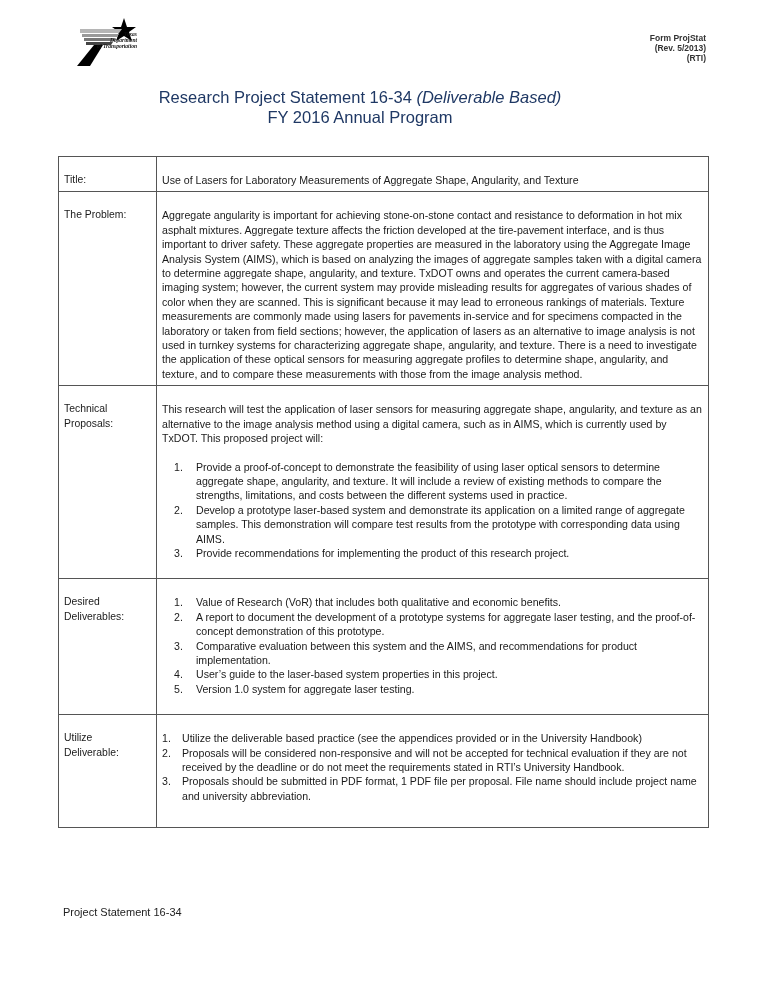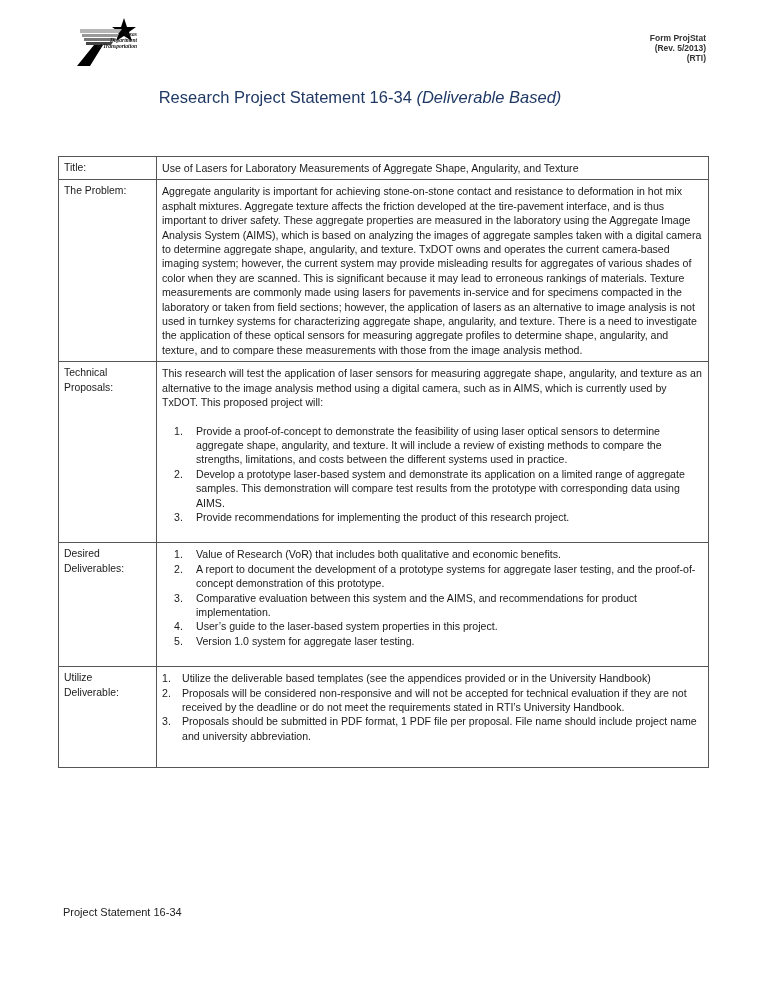--- a/index.html
+++ b/index.html
@@ -9,21 +9,21 @@
   .logo svg { display: block; }
   .logo-text { position: absolute; left: 95px; top: 29px; font-family: "Liberation Serif", serif;
                font-style: italic; font-weight: bold; font-size: 5.5px; line-height: 6px; color: #111; text-align: right; width: 42px; }
   .form-id { position: absolute; right: 62px; top: 33px; text-align: right; font-size: 8.5px;
              line-height: 10px; font-weight: bold; color: #333; margin-left: 39px; }
   .heading { position: absolute; left: 0; width: 720px; top: 87px; text-align: center;
              color: #1f3864; font-size: 16.5px; line-height: 20px; }
   .heading i { font-style: italic; }
   table.stmt { position: absolute; left: 58px; top: 156px; width: 651px; border-collapse: collapse;
                font-size: 10.6px; line-height: 14.4px; }
-  table.stmt td { border: 1px solid #555; vertical-align: top; padding: 4px 6px 4px 5px; }
+  table.stmt td { border: 1px solid #555; vertical-align: top; padding: 16px 6px 4px 5px; }
   td.lbl { width: 86px; font-weight: bold; color: #1a1a1a; font-size: 10.4px; }
   td.lbl span { font-weight: normal; font-family: "Liberation Sans Narrow", "Liberation Sans", sans-serif; }
   td.val { color: #1a1a1a; }
   ol { margin: 0; padding: 0; list-style: none; }
   ol li { position: relative; }
   .obj-list { margin-top: 14px; padding-left: 34px; margin-bottom: 14px; }
   .obj-list li .num { position: absolute; left: -22px; }
   .del-list { padding-left: 34px; margin-bottom: 14px; }
   .del-list li .num { position: absolute; left: -22px; }
   .req-list { padding-left: 20px; margin-bottom: 20px; }
@@ -50,20 +50,21 @@
 </div>
 
 <div class="form-id">
   <div>Form ProjStat</div>
   <div>(Rev. 5/2013)</div>
   <div>(RTI)</div>
 </div>
 
 <div class="heading">
   <div><span>Research Project Statement 16-34 </span><i>(Deliverable Based)</i></div>
+  <div>FY 2016 Annual Program</div>
 </div>
 
 <table class="stmt">
   <tbody>
       <tr>
     <td class="lbl"><span>Title:</span></td>
     <td class="val"><span style="font-family:'Liberation Sans Narrow','Liberation Sans',sans-serif;">Use of Lasers for Laboratory Measurements of Aggregate Shape, Angularity, and Texture</span></td>
   </tr>
   <tr>
     <td class="lbl"><span>The Problem:</span></td>
@@ -98,21 +99,21 @@
       </ol>
     </td>
   </tr>
   <tr>
     <td class="lbl">
       <span>Utilize</span><br>
       <span>Deliverable:</span>
     </td>
     <td class="val">
       <ol class="req-list">
-        <li><span class="num">1.</span><span>Utilize the deliverable based templates (see the appendices provided or in the University Handbook)</span></li>
+        <li><span class="num">1.</span><span>Utilize the deliverable based practice (see the appendices provided or in the University Handbook)</span></li>
         <li><span class="num">2.</span><span>Proposals will be considered non-responsive and will not be accepted for technical evaluation if they are not received by the deadline or do not meet the requirements stated in RTI’s University Handbook.</span></li>
         <li><span class="num">3.</span><span>Proposals should be submitted in PDF format, 1 PDF file per proposal. File name should include project name and university abbreviation.</span></li>
       </ol>
     </td>
   </tr>
 </tbody>
   </table>
 
 <div class="footer">Project Statement 16-34</div>
 

